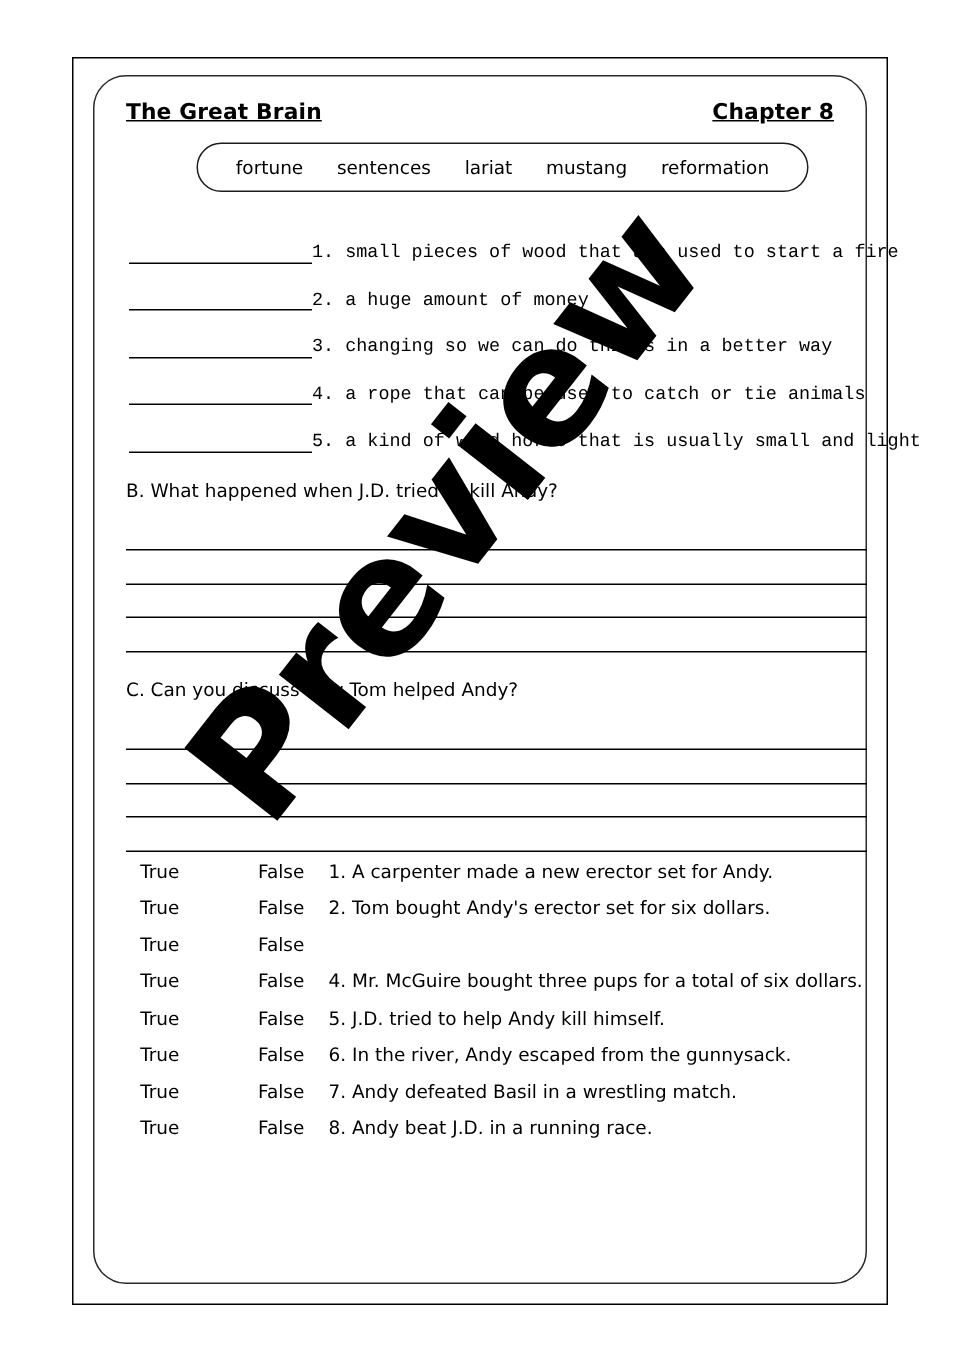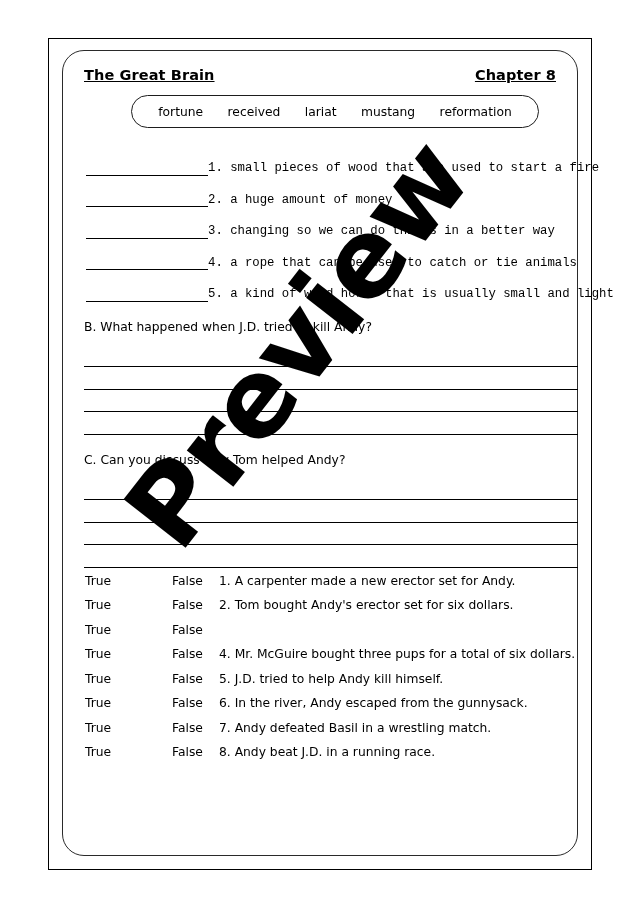--- a/index.html
+++ b/index.html
@@ -130,21 +130,21 @@
     margin-top: 6px;
   }
   .tf-row {
     display: flex;
     align-items: baseline;
     height: 24.5px;
     padding-left: 11px;
     font-size: 12.3px;
     white-space: nowrap;
   }
-  .tf-true { width: 43px; flex: 0 0 auto; }
+  .tf-true { width: 43px; flex: 0 0 auto; text-align: center; }
   .tf-false { width: 47px; flex: 0 0 auto; margin-left: 44px; }
   .tf-sentence { flex: 1 1 auto; }
 
   
   .watermark {
     position: absolute;
     left: 0;
     top: 0;
     width: 641px;
     height: 908px;
@@ -174,21 +174,21 @@
 <div class="content">
 
   <div class="header">
     <span class="doc-title">The Great Brain</span>
     <span class="chapter-label">Chapter 8</span>
   </div>
 
 
   <div class="wordbank">
     <span class="wordbank-word">fortune</span>
-    <span class="wordbank-word">received</span>
+    <span class="wordbank-word">sentences</span>
     <span class="wordbank-word">lariat</span>
     <span class="wordbank-word">mustang</span>
     <span class="wordbank-word">reformation</span>
   </div>
 
   <div class="blank-list">
     <div class="blank-row">
       <span class="blank-line"></span>
       <span class="blank-text">1. small pieces of wood that are used to start a fire</span>
     </div>

